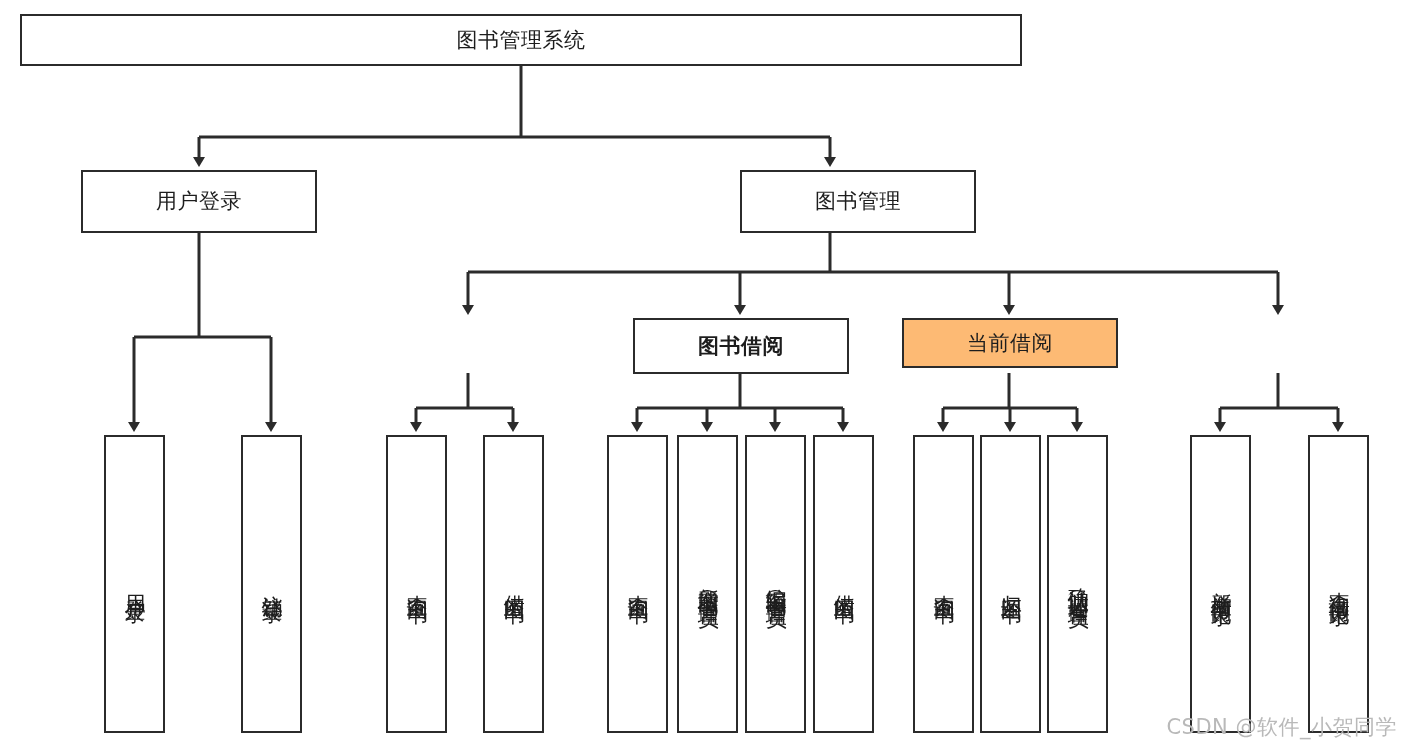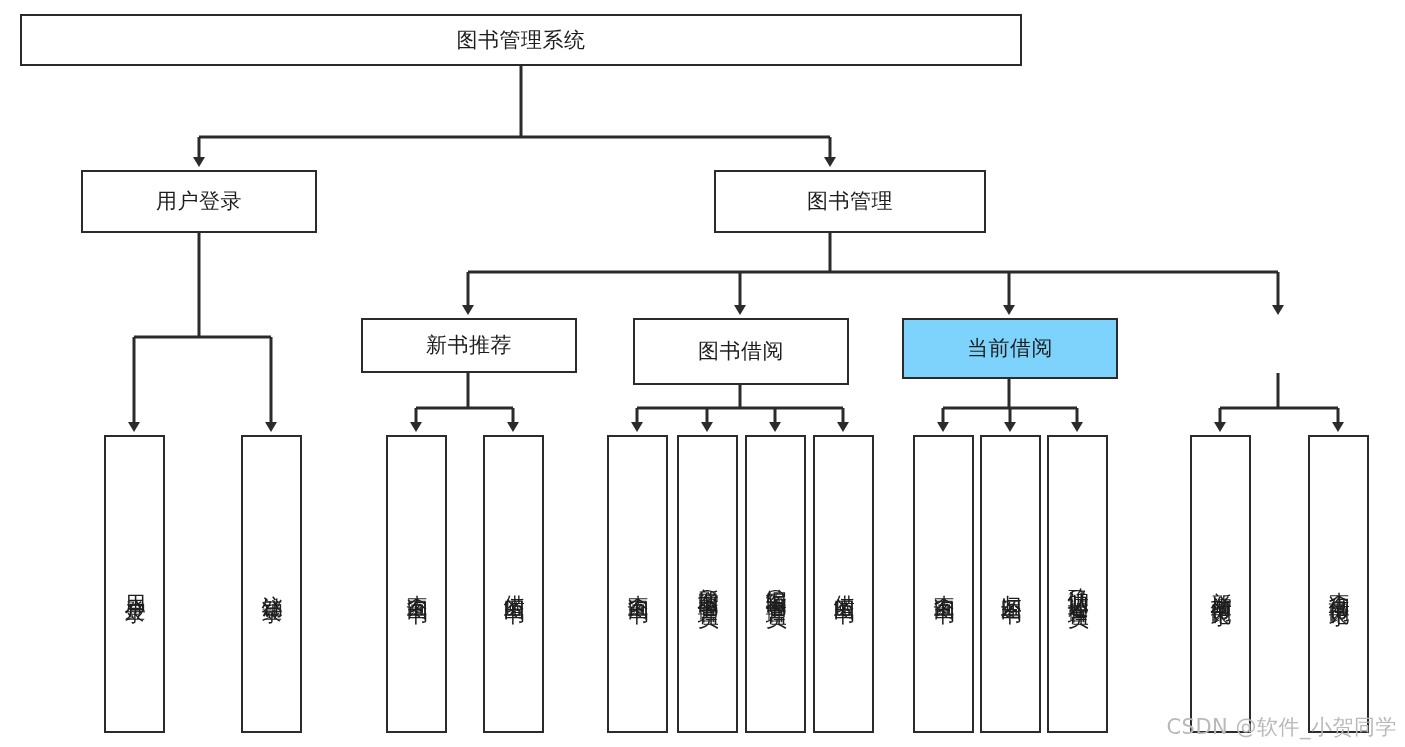--- a/index.html
+++ b/index.html
@@ -121,31 +121,28 @@
     </g>
   </svg>
 
   <div class="node horiz" style="left: 20px; top: 14px; width: 1002px; height: 52px; border-color: rgb(43, 43, 43); background: rgb(255, 255, 255); color: rgb(29, 29, 29);">
     <span class="node-label">图书管理系统</span>
   </div>
 
   <div class="node horiz" style="left: 81px; top: 170px; width: 236px; height: 63px; border-color: rgb(43, 43, 43); background: rgb(255, 255, 255); color: rgb(29, 29, 29);">
     <span class="node-label">用户登录</span>
   </div>
-  <div class="node horiz" style="left: 714px; top: 170px; width: 272px; height: 63px; border-color: rgb(43, 43, 43); background: rgb(255, 255, 255); color: rgb(29, 29, 29);">
+  <div class="node horiz" style="left: 740px; top: 170px; width: 236px; height: 63px; border-color: rgb(43, 43, 43); background: rgb(255, 255, 255); color: rgb(29, 29, 29);">
     <span class="node-label">图书管理</span>
   </div>
 
-  <div class="node horiz" style="left: 361px; top: 318px; width: 216px; height: 55px; border-color: rgb(43, 43, 43); background: rgb(255, 255, 255); color: rgb(29, 29, 29);">
-    <span class="node-label">新书推荐</span>
-  </div>
-  <div class="node horiz" style="left: 633px; top: 318px; width: 216px; height: 67px; border-color: rgb(43, 43, 43); background: rgb(255, 255, 255); color: rgb(29, 29, 29);">
+  <div class="node horiz" style="left: 633px; top: 318px; width: 216px; height: 56px; border-color: rgb(43, 43, 43); background: rgb(255, 255, 255); color: rgb(29, 29, 29); font-weight: bold;">
     <span class="node-label">图书借阅</span>
   </div>
-  <div class="node horiz" style="left: 902px; top: 318px; width: 216px; height: 61px; border-color: rgb(43, 43, 43); background: #7dd3fc; color: rgb(29, 29, 29);">
+  <div class="node horiz" style="left: 902px; top: 318px; width: 216px; height: 50px; border-color: rgb(43, 43, 43); background: #fdba74; color: rgb(29, 29, 29);">
     <span class="node-label">当前借阅</span>
   </div>
 
   <div class="node vert" style="left: 104px; top: 435px; width: 61px; height: 298px; border-color: rgb(43, 43, 43); background: rgb(255, 255, 255); color: rgb(29, 29, 29);">
     <span class="node-label">用户登录</span>
   </div>
   <div class="node vert" style="left: 241px; top: 435px; width: 61px; height: 298px; border-color: rgb(43, 43, 43); background: rgb(255, 255, 255); color: rgb(29, 29, 29);">
     <span class="node-label">注销登录</span>
   </div>
   <div class="node vert" style="left: 386px; top: 435px; width: 61px; height: 298px; border-color: rgb(43, 43, 43); background: rgb(255, 255, 255); color: rgb(29, 29, 29);">

